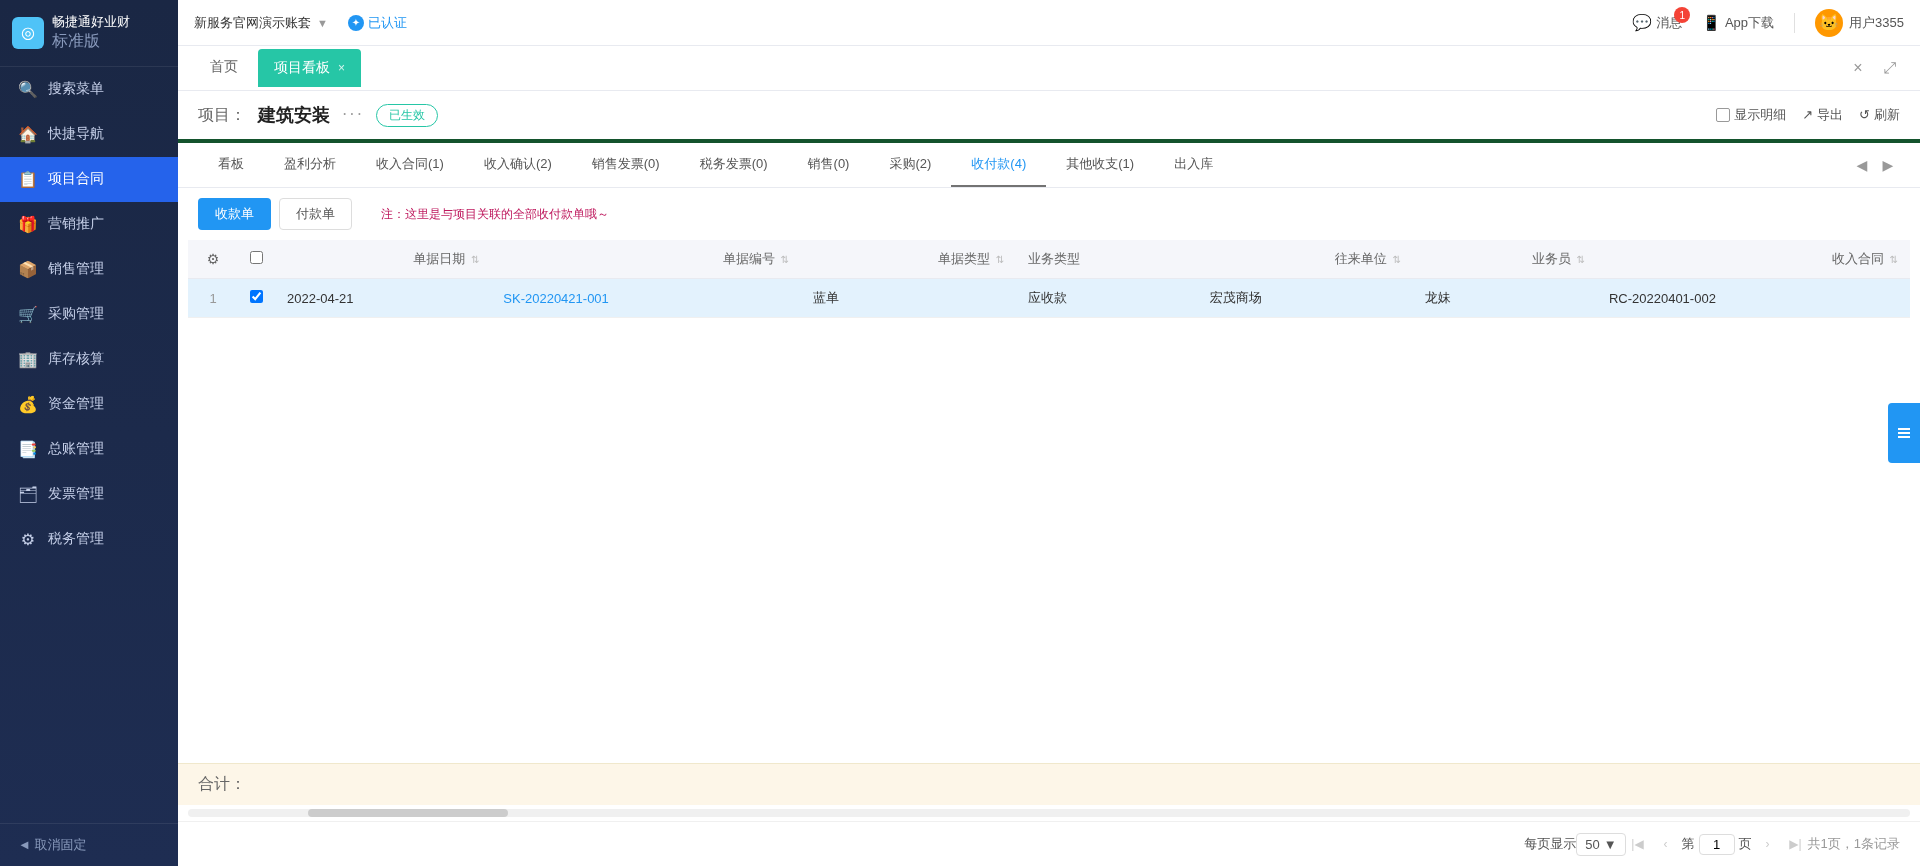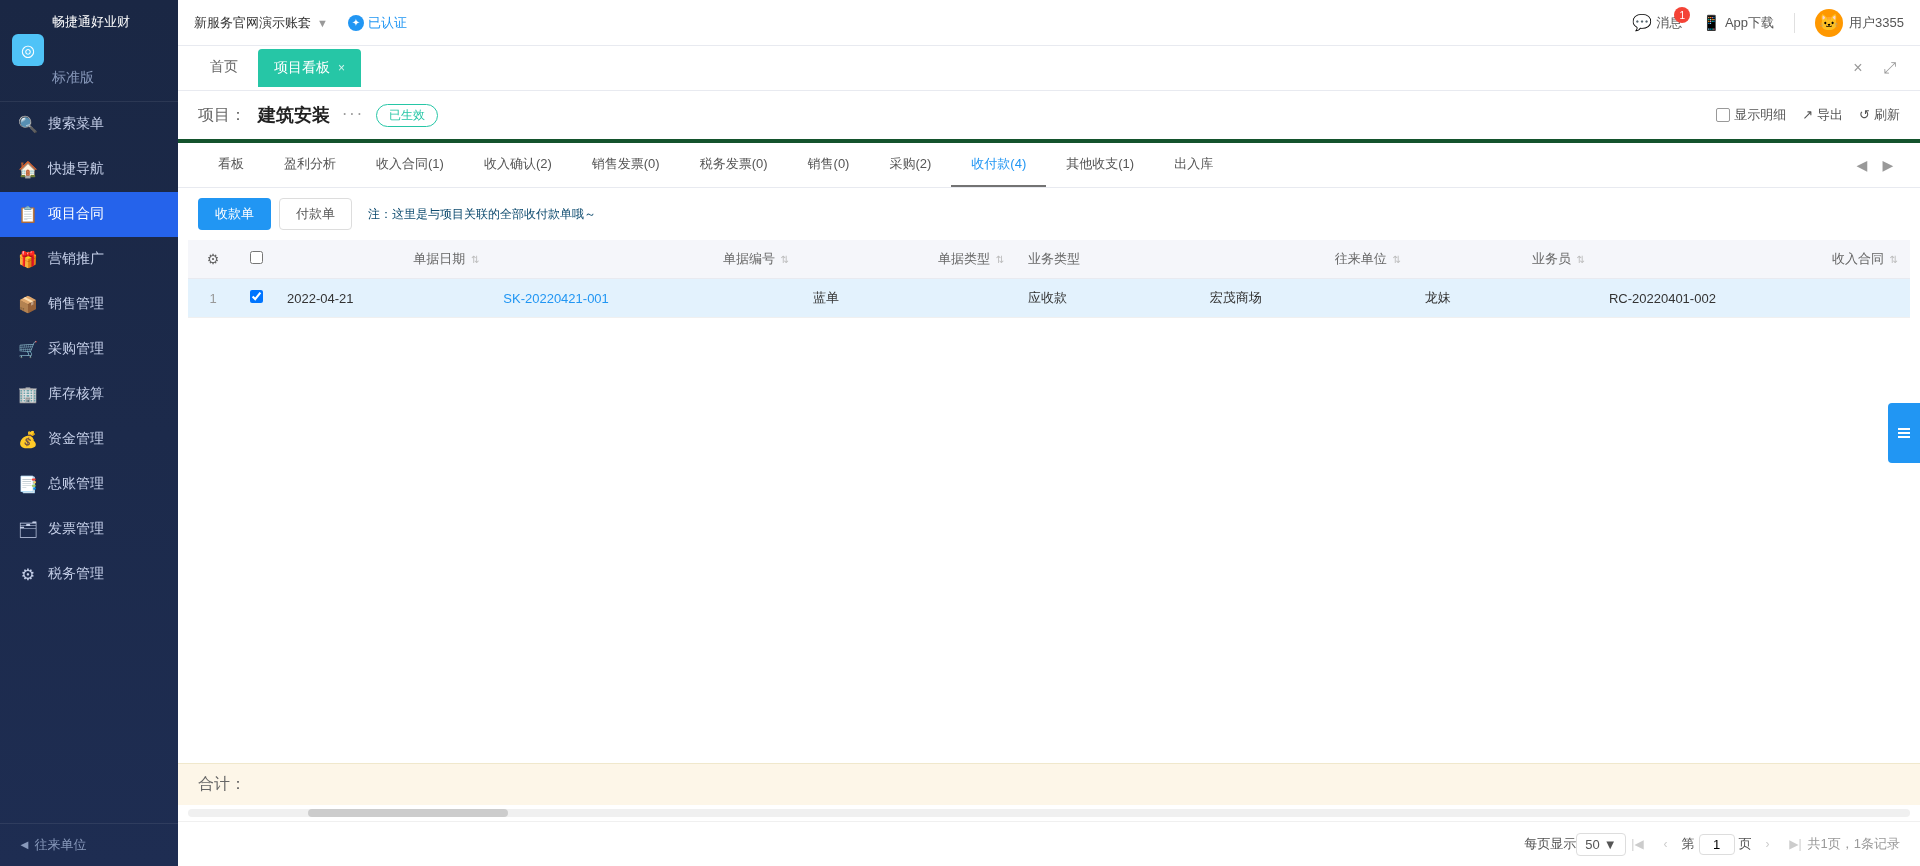--- a/index.html
+++ b/index.html
@@ -33,22 +33,21 @@
       color: white;
       font-size: 16px;
     }
     .sidebar-logo-text {
       color: white;
       font-size: 13px;
       line-height: 1.3;
     }
     .sidebar-logo-sub {
       color: #8899bb;
-      font-size: 14px;
-      margin-top: 38px;
+      font-size: 16px;
     }
     .sidebar-scroll {
       flex: 1;
       overflow-y: auto;
       overflow-x: hidden;
     }
     .sidebar-scroll::-webkit-scrollbar { width: 4px; }
     .sidebar-scroll::-webkit-scrollbar-thumb { background: rgba(255,255,255,0.2); border-radius: 2px; }
     .sidebar-item {
       display: flex;
@@ -351,23 +350,23 @@
     .toggle-btn.active {
       background: #2196f3;
       color: white;
     }
     .toggle-btn.inactive {
       background: white;
       color: #555;
       border-color: #ddd;
     }
     .toggle-note {
-      color: #0c4a6e;
+      color: #be185d;
       font-size: 12px;
-      margin-left: 8px;
+      margin-left: 21px;
     }
 
     
     .data-table {
       flex: 1;
       overflow: auto;
       padding: 0 10px;
     }
     .data-table::-webkit-scrollbar { height: 6px; width: 6px; }
     .data-table::-webkit-scrollbar-thumb { background: #ccc; border-radius: 3px; }
@@ -558,21 +557,21 @@
     <div class="sidebar-item">
       <span class="sidebar-item-icon">🗂</span>
       <span>发票管理</span>
     </div>
     <div class="sidebar-item">
       <span class="sidebar-item-icon">⚙</span>
       <span>税务管理</span>
     </div>
   </div>
   <div class="sidebar-bottom">
-    <span>◄  往来单位</span>
+    <span>◄  取消固定</span>
   </div>
 </div>
 
 <div class="main">
 
   <div class="topbar">
     <div class="topbar-project">
       <span>新服务官网演示账套</span>
       <span class="topbar-dropdown">▼</span>
     </div>

